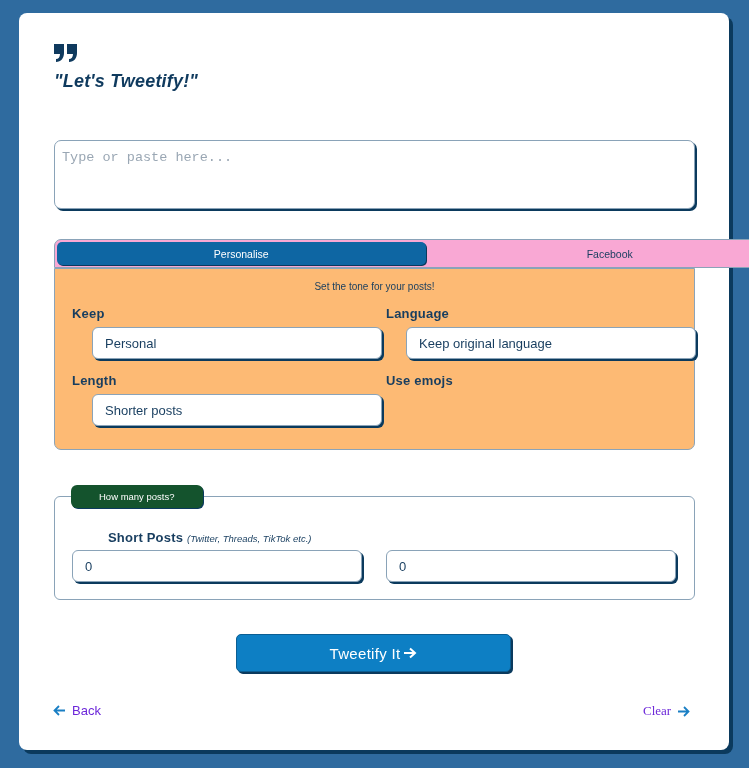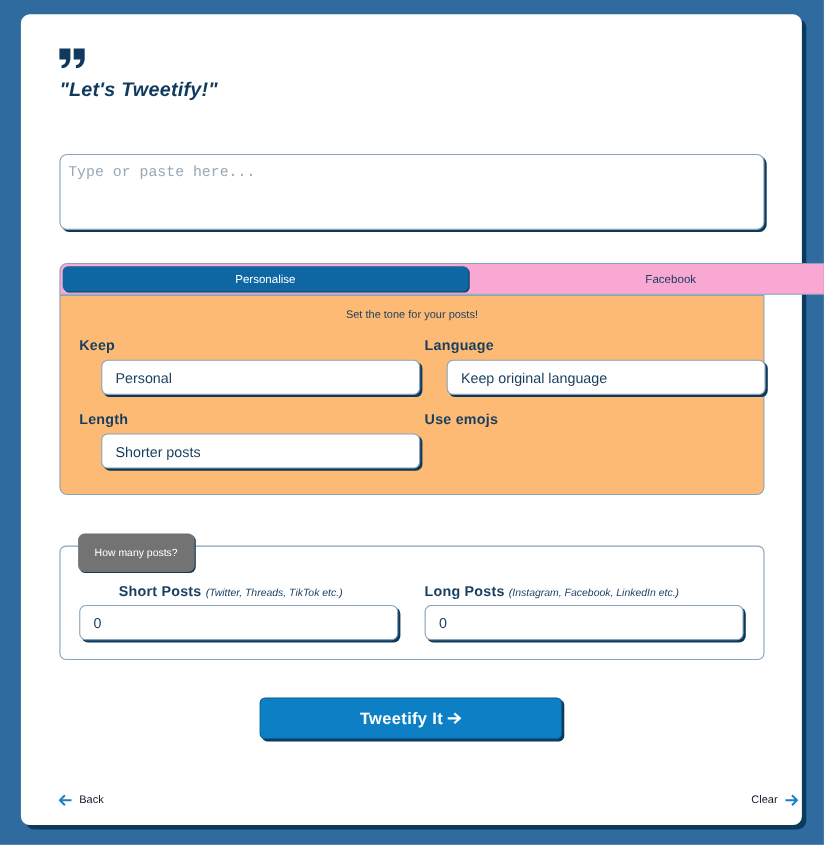--- a/index.html
+++ b/index.html
@@ -125,23 +125,23 @@
       position: absolute;
       left: 35px; top: 483px;
       width: 641px; height: 104px;
       border: 1.2px solid #8aa3b8;
       border-radius: 6px;
       background: #fff;
     }
     .legend {
       position: absolute;
       left: 52px; top: 472px;
-      padding: 0 15px;
-      height: 35px;
-      background: #737373;
+      padding: 0 28px;
+      height: 23px;
+      background: #14532d;
       color: #ffffff;
       font-size: 9.5px;
       border-radius: 6px;
       display: flex; align-items: center;
       box-shadow: 1px 1px 0 #0b3a5d;
     }
     .num-input {
       position: absolute;
       width: 290px; height: 32px;
       border: 1.2px solid #8aa3b8;
@@ -158,34 +158,33 @@
     .submit-btn {
       position: absolute;
       left: 217px; top: 621px;
       width: 275px; height: 38px;
       background: #0d7fc4;
       color: #ffffff;
       border: 1px solid #0b5e93;
       border-radius: 5px;
       box-shadow: 2px 2px 0 #0b3a5d;
       font-size: 15px;
-      font-weight: bold;
+      font-weight: normal;
       font-family: "Liberation Sans", sans-serif;
       display: flex; align-items: center; justify-content: center;
       cursor: pointer;
       letter-spacing: 0.3px;
     }
     .nav-link {
       position: absolute;
       top: 690px;
-      font-size: 10px;
-      color: #0f172a;
+      font-size: 13px;
+      color: #6d28d9;
       display: flex; align-items: center; gap: 6px;
       cursor: pointer;
-      margin-top: 19px;
     }
   </style>
 </head>
 <body>
 
 <div class="card">
 
   <svg class="quote-icon" viewBox="0 0 26 20">
     <path fill="#0f3a5e" d="M1 1h10v9c0 5-3 9-8 9v-3c2.5 0 4-2 4-5H1z"></path>
     <path fill="#0f3a5e" d="M14 1h10v9c0 5-3 9-8 9v-3c2.5 0 4-2 4-5h-6z"></path>
@@ -221,41 +220,37 @@
     <div class="field-label" style="left:331px; top:104px;">Use emojs</div>
   </div>
 
   <div class="count-group">
     <div class="field-label" style="left:17px; top:33px;margin-left:36px;">
       <span>Short Posts</span>
       <span class="hint">(Twitter, Threads, TikTok etc.)</span>
     </div>
     <input class="num-input" style="left: 17px; top: 53px;" type="text" value="0">
 
-    <div class="field-label" style="left:331px; top:33px;">
-      <span>Long Posts</span>
-      <span class="hint">(Instagram, Facebook, LinkedIn etc.)</span>
-    </div>
     <input class="num-input" style="left: 331px; top: 53px;" type="text" value="0">
   </div>
   <div class="legend">How many posts?</div>
 
   <button class="submit-btn">
     <span>Tweetify It</span>
     <svg width="14" height="12" viewBox="0 0 14 12" style="margin-left:3px;">
       <path d="M1 6h11M7 1.5L12 6 7 10.5" stroke="#fff" stroke-width="2" fill="none"></path>
     </svg>
   </button>
 
   <div class="nav-link" style="left:34px;">
     <svg width="13" height="11" viewBox="0 0 13 11">
       <path d="M12 5.5H2M6 1L1.5 5.5 6 10" stroke="#1a7fc4" stroke-width="1.8" fill="none"></path>
     </svg>
     <span>Back</span>
   </div>
 
-  <div class="nav-link" style="left:664px;">
+  <div class="nav-link" style="left:624px;font-family:Liberation Serif, serif;">
     <span>Clear</span>
     <svg width="13" height="11" viewBox="0 0 13 11">
       <path d="M1 5.5h10M7 1l4.5 4.5L7 10" stroke="#1a7fc4" stroke-width="1.8" fill="none"></path>
     </svg>
   </div>
 </div>
 
 </body></html>

